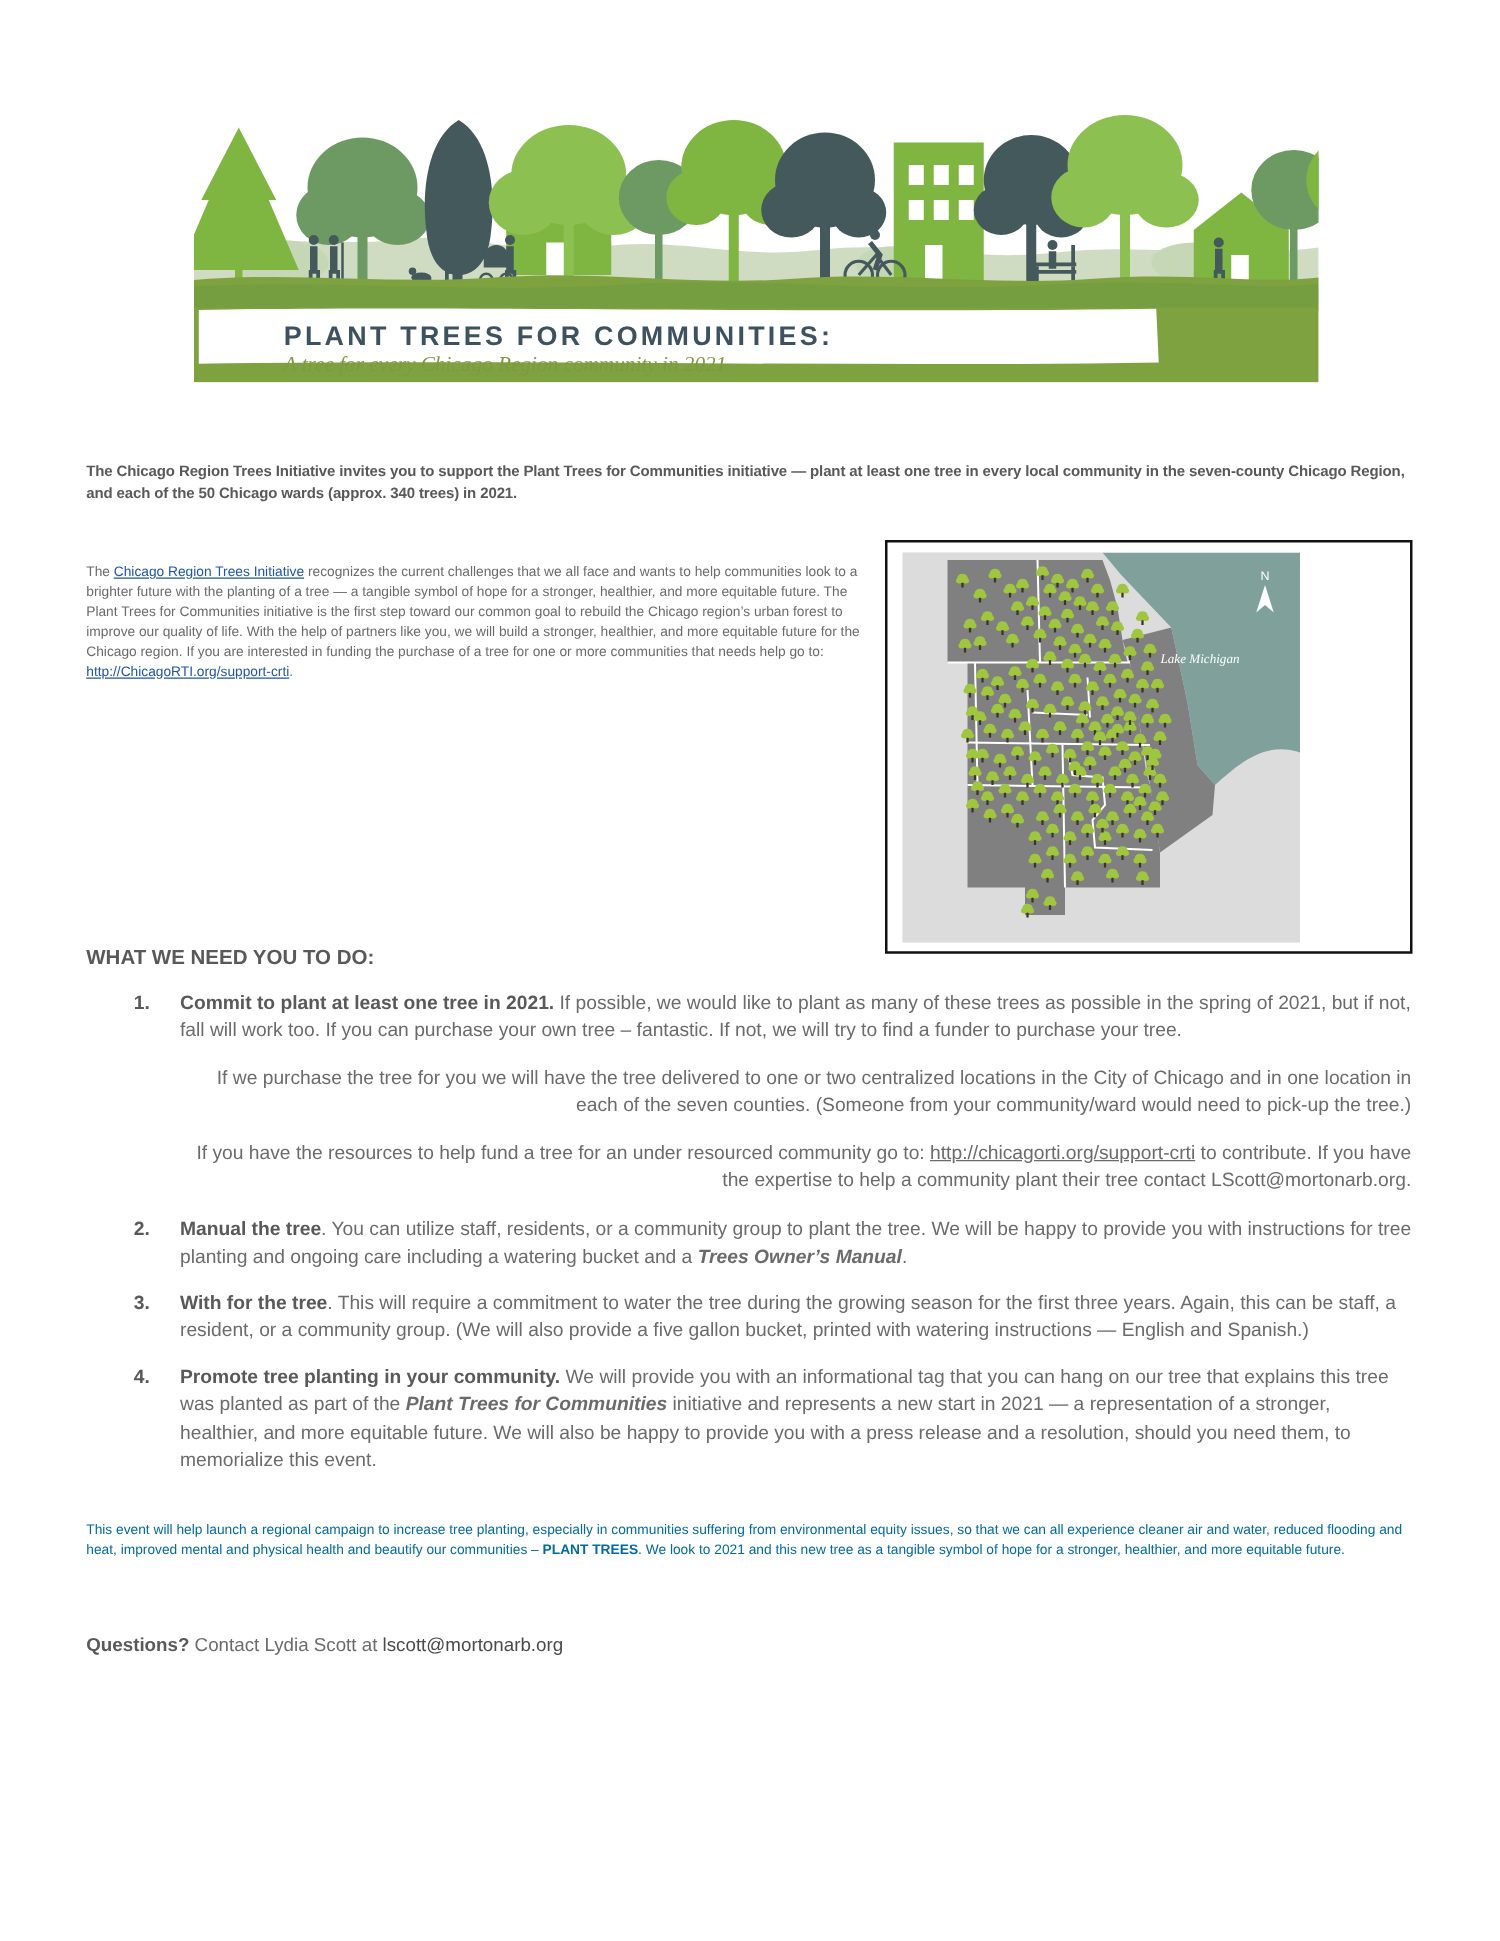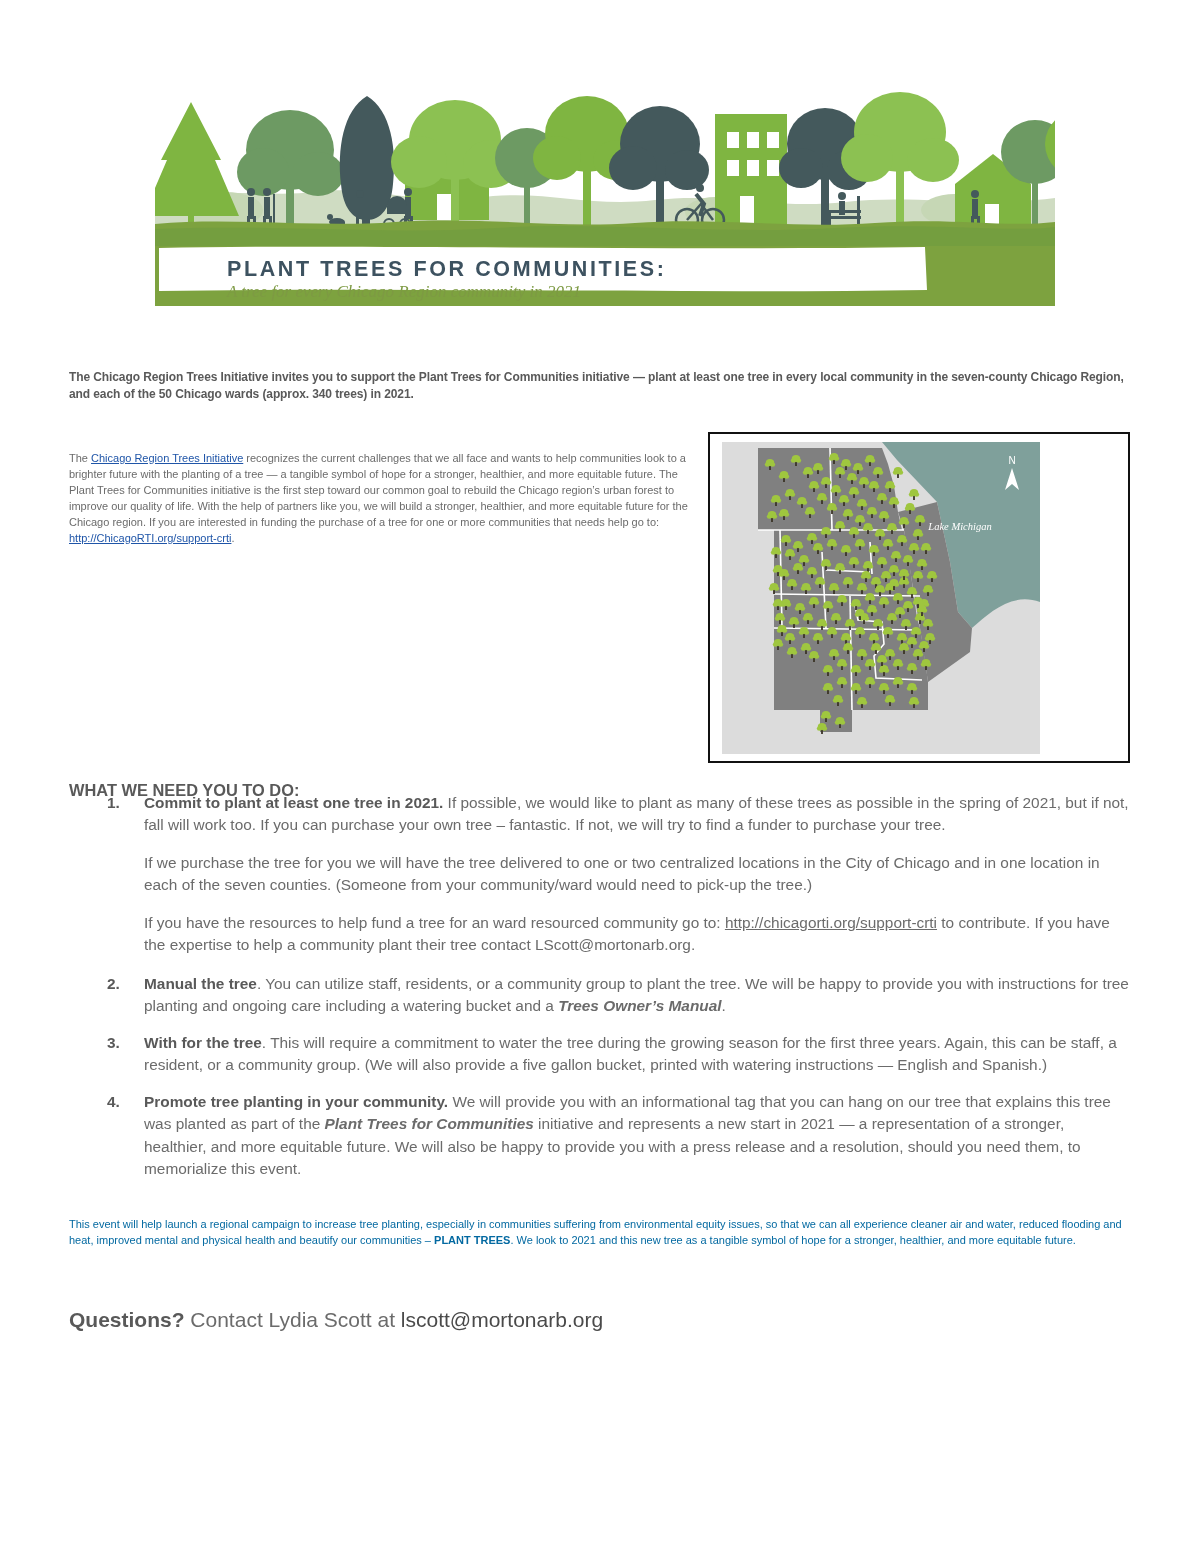--- a/index.html
+++ b/index.html
@@ -31,21 +31,21 @@
   .intro{
     position:absolute;left:69px;top:451px;width:625px;
     font-size:11px;line-height:1.45;color:#6b6b6b;
   }
   .bold-block{
     position:absolute;left:69px;top:654px;width:625px;
     font-size:16.2px;line-height:1.45;color:#595959;font-weight:bold;
   }
   .section-title{
     position:absolute;left:69px;top:757px;
-    font-size:16.4px;font-weight:bold;color:#595959;margin-top:24px;
+    font-size:16.4px;font-weight:bold;color:#595959;
   }
 
   a.lnk{color:#1f55a8;text-decoration:underline;}
   a.lnk-gray{color:#6b6b6b;text-decoration:underline;}
 
   
   .map-box{
     position:absolute;left:708px;top:432px;width:422px;height:331px;
     border:2px solid #111;background:#ffffff;box-sizing:border-box;
   }
@@ -54,31 +54,31 @@
 
   
   .list{
     position:absolute;left:107px;top:792px;width:1022px;
     font-size:15.4px;line-height:1.46;color:#6b6b6b;
   }
   .li{display:flex;margin-bottom:11px;}
   .li .num{width:37px;flex:0 0 37px;font-weight:bold;color:#595959;}
   .li .body{flex:1;}
   .li .body b{color:#595959;margin-top:43px;}
-  .sub-para{margin-top:15px;}
+  .sub-para{margin-top:15px;text-align:right;}
   .li em{font-style:italic;font-weight:bold;}
 
   
   .closing{
     position:absolute;left:69px;top:1216px;width:1060px;
     font-size:11px;line-height:1.48;color:#0369a1;
   }
   .questions{
     position:absolute;left:69px;top:1308px;
-    font-size:21px;color:#6b6b6b;text-align:right;
+    font-size:15px;color:#6b6b6b;text-align:right;
   }
   .questions b{color:#595959;}
   .questions .email{color:#4a4a4a;}
 </style>
 </head>
 <body>
 
 <div class="page">
 
   <div class="banner">
@@ -465,21 +465,21 @@
   </div>
 
   <div class="list">
 
     <div class="li">
       <div class="num">1.</div>
       <div class="body">
         <b>Commit to plant at least one tree in 2021.</b><span> If possible, we would like to plant as many of these trees as possible in the spring of 2021, but if not, fall will work too. If you can purchase your own tree – fantastic. If not, we will try to find a funder to purchase your tree.</span>
         <div class="sub-para">If we purchase the tree for you we will have the tree delivered to one or two centralized locations in the City of Chicago and in one location in each of the seven counties.  (Someone from your community/ward would need to pick-up the tree.)</div>
         <div class="sub-para">
-          <span>If you have the resources to help fund a tree for an ward resourced community go to:  </span><a class="lnk-gray" href="#">http://chicagorti.org/support-crti</a><span> to contribute. If you have the expertise to help a community plant their tree contact LScott@mortonarb.org.</span>
+          <span>If you have the resources to help fund a tree for an under resourced community go to:  </span><a class="lnk-gray" href="#">http://chicagorti.org/support-crti</a><span> to contribute. If you have the expertise to help a community plant their tree contact LScott@mortonarb.org.</span>
         </div>
       </div>
     </div>
 
     <div class="li" style="margin-top:16px;">
       <div class="num">2.</div>
       <div class="body">
         <b>Manual the tree</b><span>.  You can utilize staff, residents, or a community group to plant the tree. We will be happy to provide you with instructions for tree planting and ongoing care including a watering bucket and a </span><em>Trees Owner’s Manual</em><span>.</span>
       </div>
     </div>

